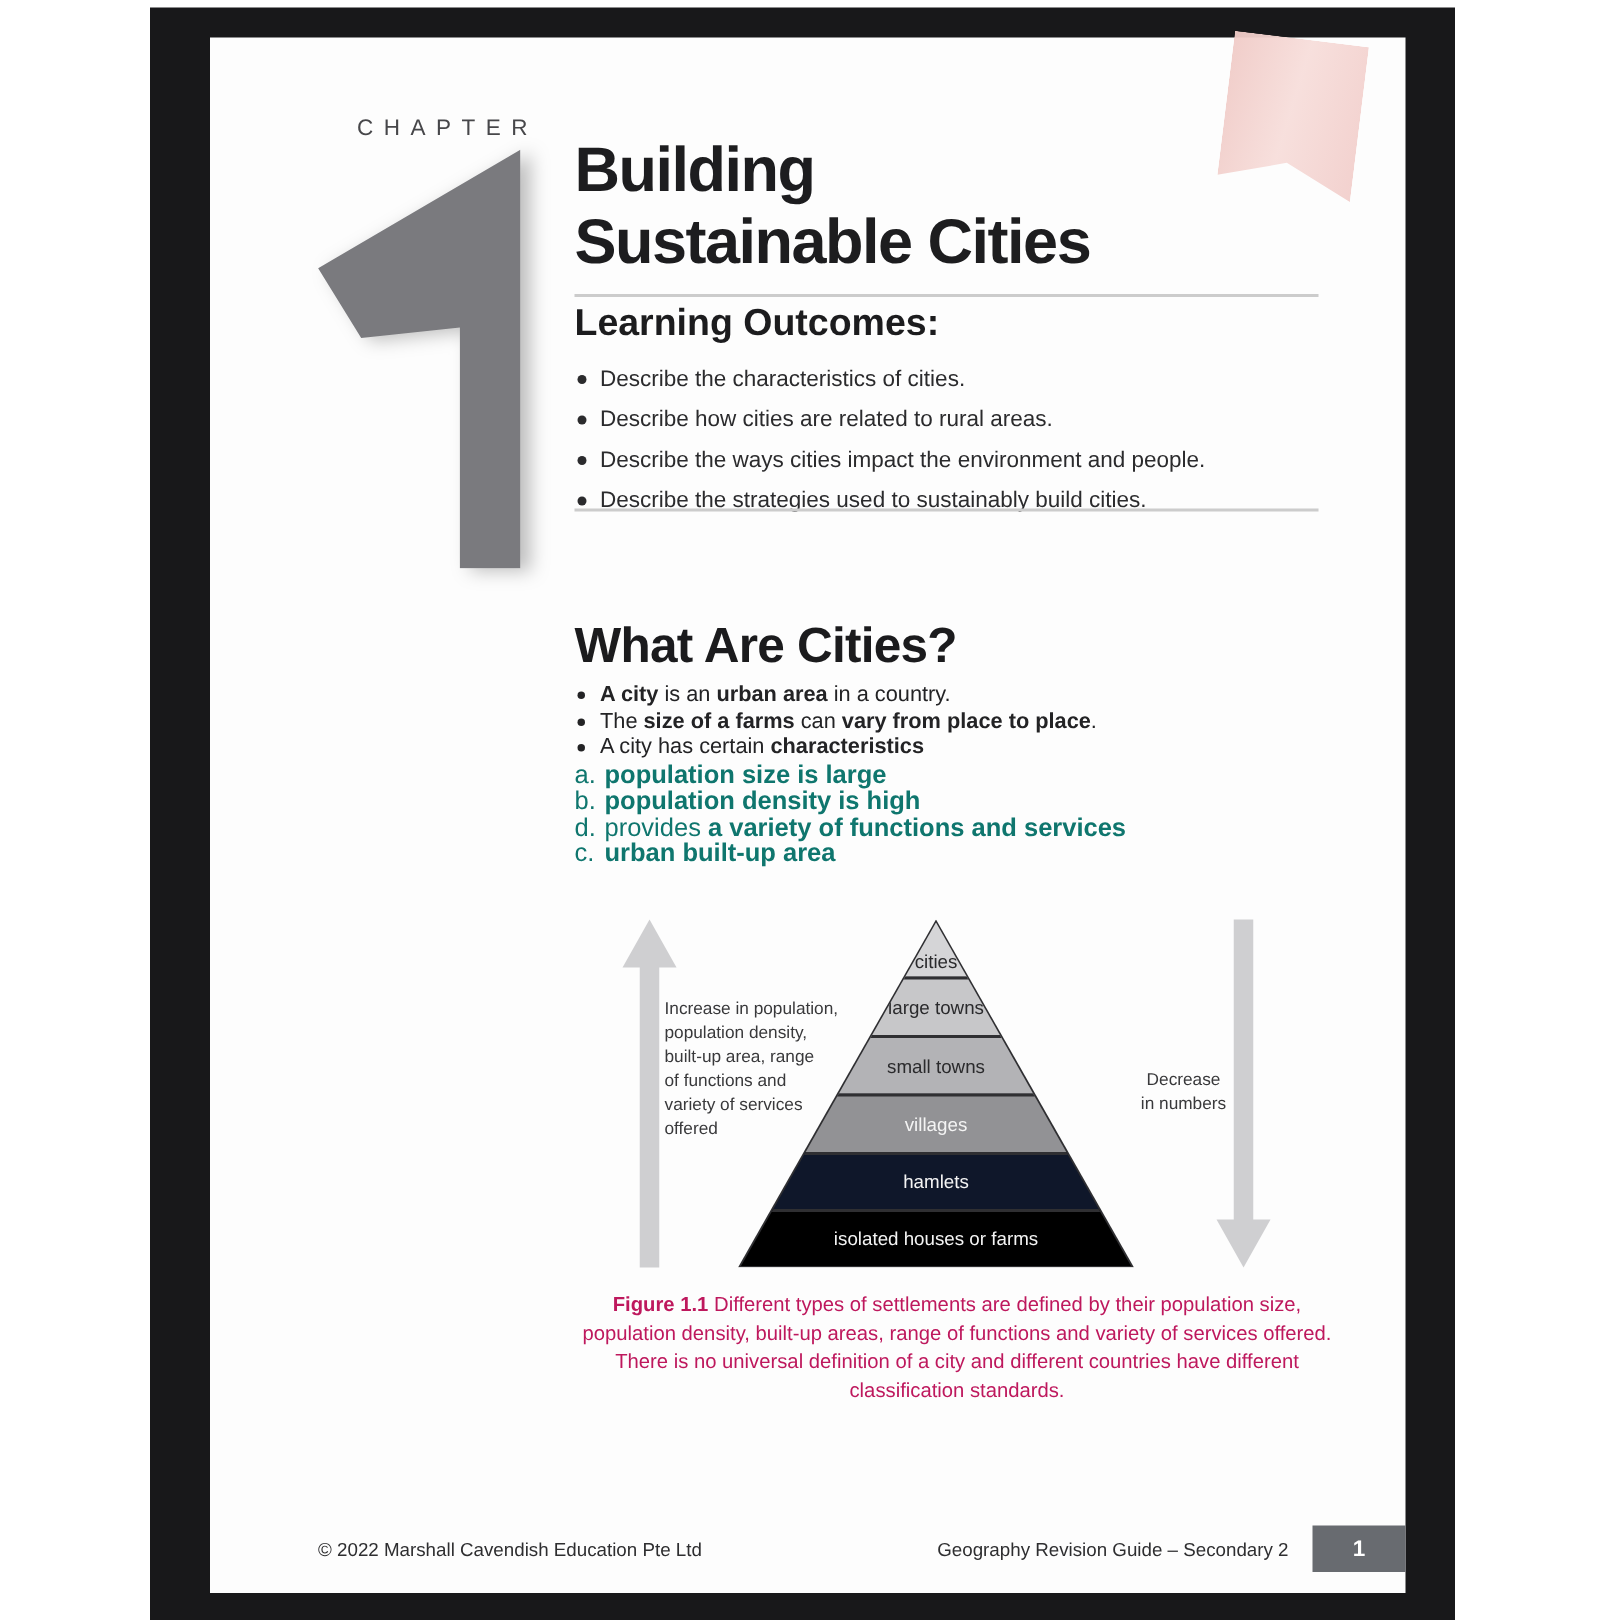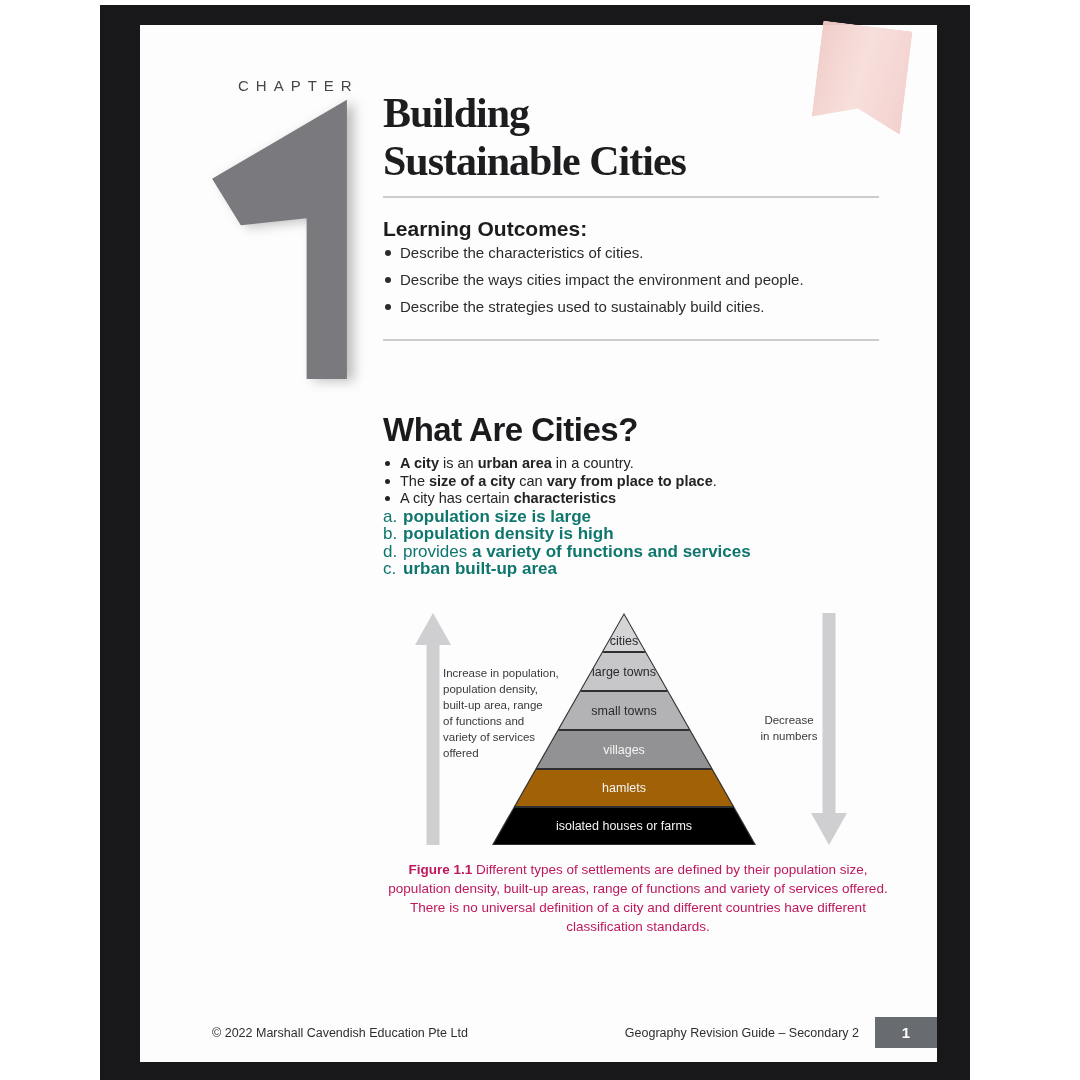--- a/index.html
+++ b/index.html
@@ -20,26 +20,26 @@
   
   .chapter-label { position:absolute; left:98px; top:52px; font-size:15px;
                    letter-spacing:7px; color:#47474a; }
   .chapter-numeral { position:absolute; left:70px; top:72px; width:140px; height:282px;
                      filter:drop-shadow(7px 2px 6px rgba(0,0,0,.25)); }
   .chapter-numeral .shape { width:100%; height:100%; background:#7a7a7e;
       clip-path:polygon(97.8% 1%, 97.8% 100%, 69% 100%, 69% 43%, 22% 45.5%, 1.5% 29%); }
   .hidden-num { position:absolute; font-size:0; }
 
   
-  .title { position:absolute; left:243px; top:64px; font-family:Liberation Serif, serif;
+  .title { position:absolute; left:243px; top:64px; font-family:Liberation Sans, sans-serif;
            font-weight:bold; font-size:42px; line-height:48px; color:#1d1d1f;
            letter-spacing:-1px; }
   .rule { position:absolute; left:243px; width:496px; height:2px; background:#cccccc; }
   .rule1 { top:171px; } .rule2 { top:314px; }
-  .lo-head { position:absolute; left:243px; top:192px; font-size:21px; font-weight:bold;
+  .lo-head { position:absolute; left:243px; top:176px; font-size:25px; font-weight:bold;
              color:#1c1c1e; }
   .lo-list { position:absolute; left:243px; top:214px; list-style:none; }
   .lo-list li { position:relative; padding-left:17px; font-size:15px; line-height:27px;
                 color:#2b2b2d; }
   .lo-list li::before { content:""; position:absolute; left:2px; top:11px; width:6px;
                 height:6px; border-radius:50%; background:#2b2b2d; }
 
   
   .wac-head { position:absolute; left:243px; top:386px; font-size:33px; font-weight:bold;
               color:#1b1b1d; letter-spacing:-0.5px; }
@@ -79,21 +79,21 @@
              flex-direction:column; }
   .lvl { display:flex; align-items:center; justify-content:center; font-size:12.5px;
          border-top:2px solid #2f2f32; }
   .lvl0 { height:36px; border-top:none; align-items:flex-end; padding-bottom:3px; }
   .lvl1 { height:39px; } .lvl2 { height:39px; } .lvl3 { height:39px; }
   .lvl4 { height:38px; } .lvl5 { height:38px; }
   .lvl0 { background:#d5d5d7; color:#2a2a2c; }
   .lvl1 { background:#c7c7c9; color:#2a2a2c; }
   .lvl2 { background:#b3b3b6; color:#2a2a2c; }
   .lvl3 { background:#929295; color:#f4f4f4; }
-  .lvl4 { background:#a16207; color:#f4f4f4; }
+  .lvl4 { background:#0f172a; color:#f4f4f4; }
   .lvl5 { background:#000000; color:#f4f4f4; }
 
   
   .caption { position:absolute; left:243px; top:835px; width:510px; text-align:center;
              font-size:13.5px; line-height:19px; color:#be185d; }
   .footer-copy { position:absolute; left:72px; top:1001px; font-size:12.5px; color:#2e2e30; }
   .footer-book { position:absolute; right:78px; top:1001px; font-size:12.5px; color:#2e2e30; }
   .page-num-box { position:absolute; right:0; top:992px; width:62px; height:31px;
              background:#686b70; color:#ffffff; font-weight:bold; font-size:15px;
              display:flex; align-items:center; justify-content:center; }
@@ -116,31 +116,32 @@
     <div class="title">
       <div>Building</div>
       <div>Sustainable Cities</div>
     </div>
 
     <div class="rule rule1"></div>
 
     <div class="lo-head">Learning Outcomes:</div>
     <ul class="lo-list">
       <li>Describe the characteristics of cities.</li>
+      <li>Describe how cities are related to rural areas.</li>
       <li>Describe the ways cities impact the environment and people.</li>
       <li>Describe the strategies used to sustainably build cities.</li>
     </ul>
 
     <div class="rule rule2"></div>
 
     <h2 class="wac-head">What Are Cities?</h2>
 
     <ul class="wac-list">
       <li><span class="b">A city</span><span> is an </span><span class="b">urban area</span><span> in a country.</span></li>
-      <li><span>The </span><span class="b">size of a city</span><span> can </span><span class="b">vary from place to place</span><span>.</span></li>
+      <li><span>The </span><span class="b">size of a farms</span><span> can </span><span class="b">vary from place to place</span><span>.</span></li>
       <li><span>A city has certain </span><span class="b">characteristics</span></li>
       <ul class="sub-list">
         <li><span class="prefix">a.</span><span><span class="b">population size is large</span></span></li>
         <li><span class="prefix">b.</span><span><span class="b">population density is high</span></span></li>
         <li><span class="prefix">d.</span><span><span>provides </span><span class="b">a variety of functions and services</span></span></li>
         <li><span class="prefix">c.</span><span><span class="b">urban built-up area</span></span></li>
       </ul>
     </ul>
 
     <div class="diagram">

